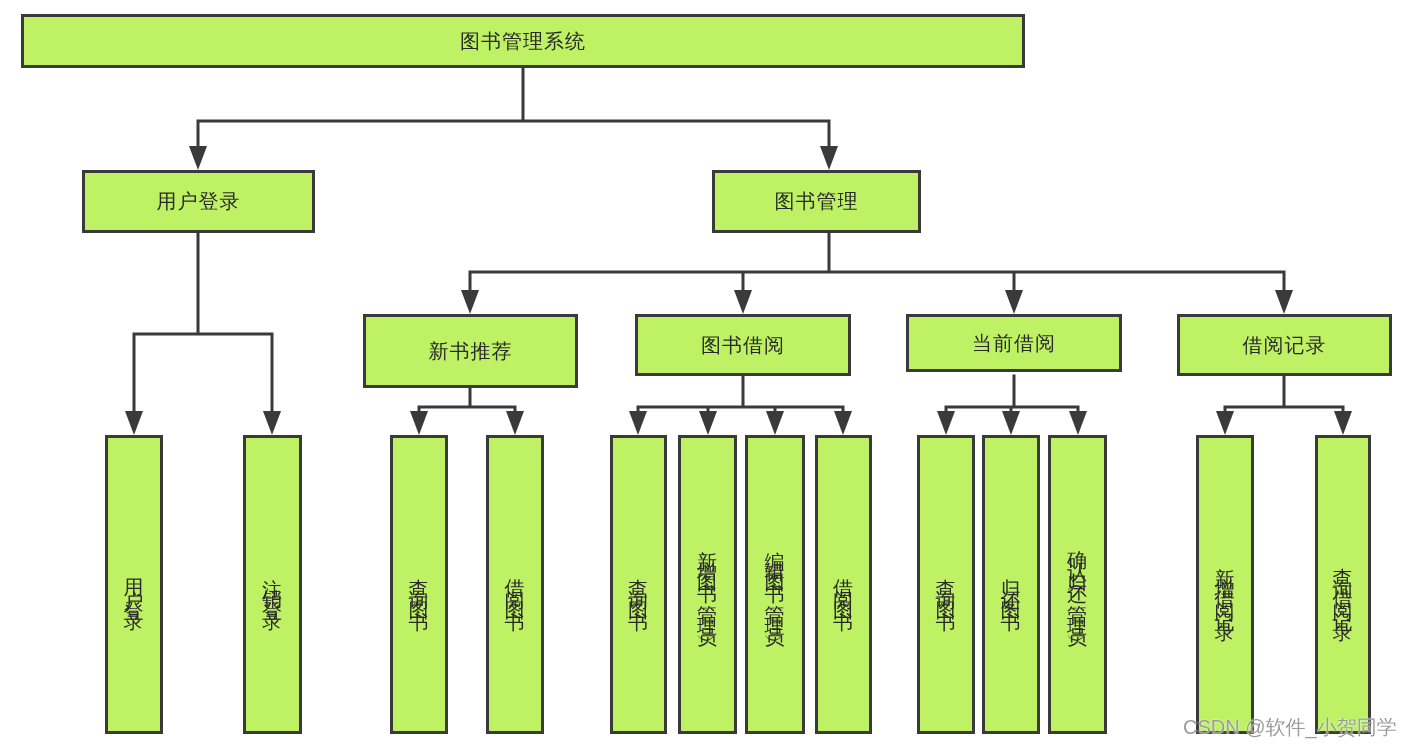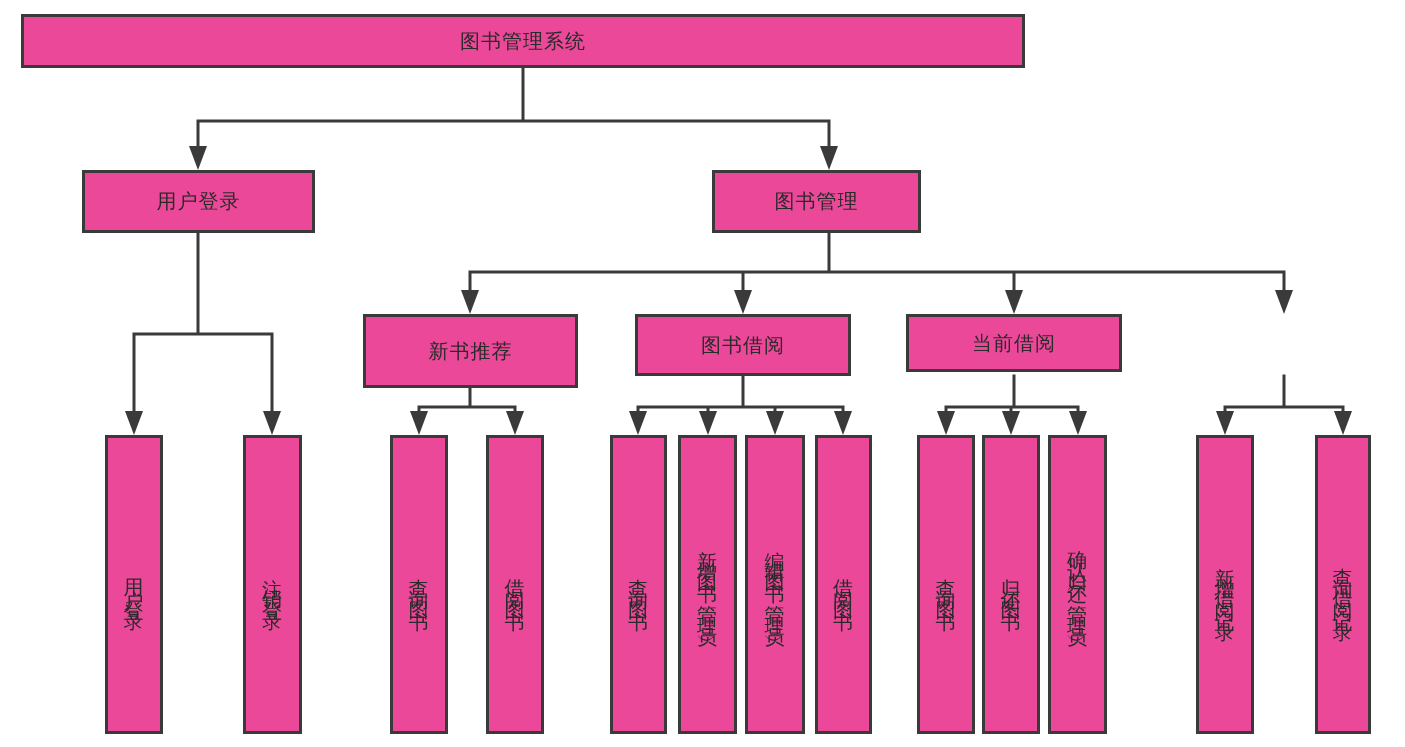--- a/index.html
+++ b/index.html
@@ -12,21 +12,21 @@
     overflow: hidden;
   }
   .connectors {
     position: absolute;
     left: 0; top: 0;
     width: 1405px; height: 747px;
   }
   .node {
     position: absolute;
     box-sizing: border-box;
-    background: #ec4899;
+    background: #bef264;
     border: 3px solid #3a3a3a;
     display: flex;
     align-items: center;
     justify-content: center;
     color: #2a2a2a;
     z-index: 2;
   }
   .node.h {
     font-size: 20px;
     letter-spacing: 1px;
@@ -96,29 +96,31 @@
   </svg>
 
   <div class="node h" style="left:21px; top:14px; width:1004px; height:54px;">图书管理系统</div>
 
   <div class="node h" style="left:82px; top:170px; width:233px; height:63px;">用户登录</div>
   <div class="node h" style="left:712px; top:170px; width:209px; height:63px;">图书管理</div>
 
   <div class="node h" style="left:363px; top:314px; width:215px; height:74px;">新书推荐</div>
   <div class="node h" style="left:635px; top:314px; width:216px; height:62px;">图书借阅</div>
   <div class="node h" style="left:906px; top:314px; width:216px; height:58px;">当前借阅</div>
+  <div class="node h" style="left:1177px; top:314px; width:215px; height:62px;">借阅记录</div>
 
   <div class="node v" style="left:105px; top:435px; width:58px; height:299px;">用户登录</div>
   <div class="node v" style="left:243px; top:435px; width:59px; height:299px;">注销登录</div>
   <div class="node v" style="left:390px; top:435px; width:58px; height:299px;">查询图书</div>
   <div class="node v" style="left:486px; top:435px; width:58px; height:299px;">借阅图书</div>
   <div class="node v" style="left:610px; top:435px; width:57px; height:299px;">查询图书</div>
   <div class="node v" style="left:678px; top:435px; width:59px; height:299px;">新增图书（管理员）</div>
   <div class="node v" style="left:745px; top:435px; width:60px; height:299px;">编辑图书（管理员）</div>
   <div class="node v" style="left:815px; top:435px; width:57px; height:299px;">借阅图书</div>
   <div class="node v" style="left:917px; top:435px; width:58px; height:299px;">查询图书</div>
   <div class="node v" style="left:982px; top:435px; width:58px; height:299px;">归还图书</div>
   <div class="node v" style="left:1048px; top:435px; width:59px; height:299px;">确认归还（管理员）</div>
   <div class="node v" style="left:1196px; top:435px; width:58px; height:299px;">新增借阅记录</div>
   <div class="node v" style="left:1315px; top:435px; width:56px; height:299px;">查询借阅记录</div>
 
+  <div class="watermark">CSDN @软件_小贺同学</div>
 
 </div>
 
 </body></html>

